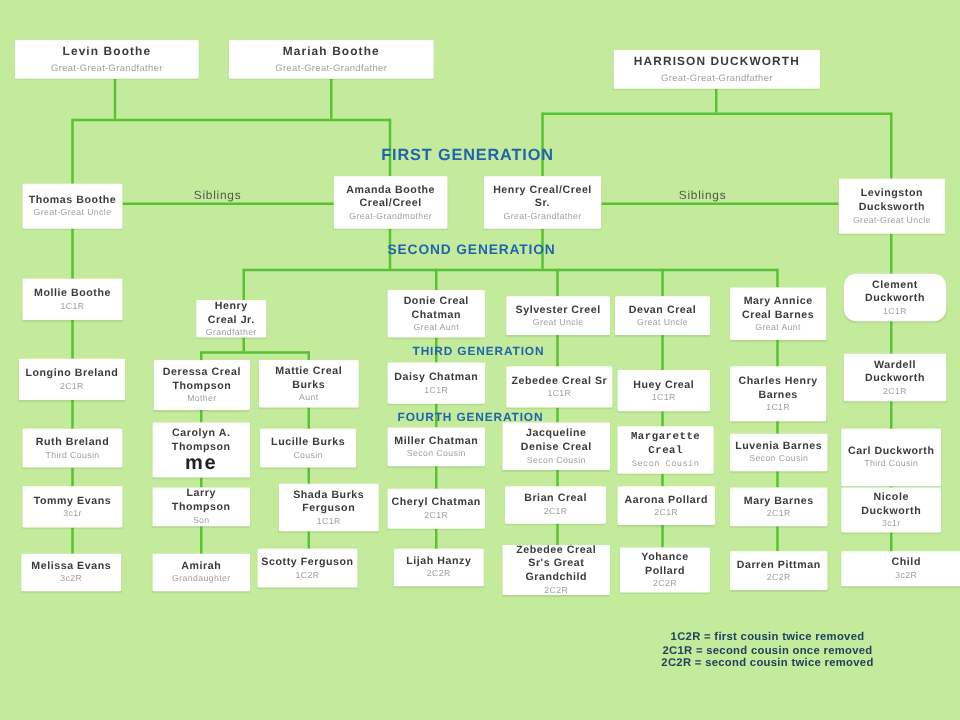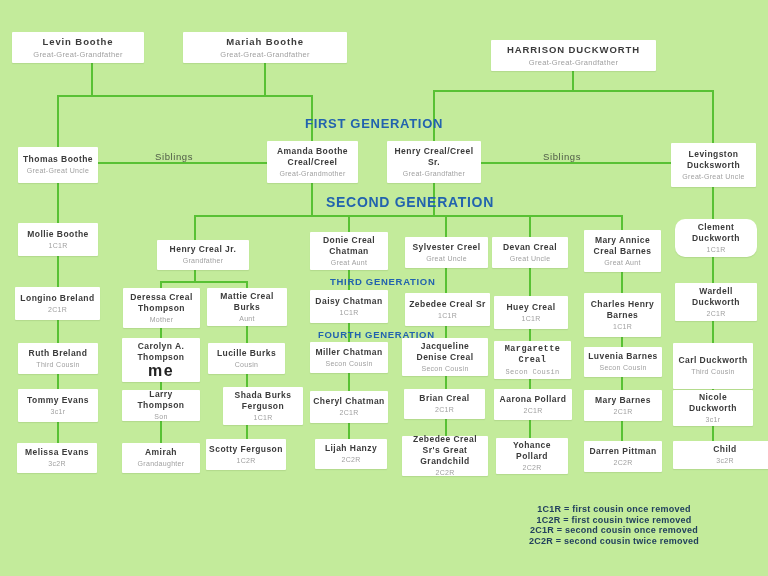--- a/index.html
+++ b/index.html
@@ -96,21 +96,21 @@
       <div class="line" style="left: 529px; top: 268px; width: 2px; height: 28px;"></div>
       <div class="line" style="left: 529px; top: 329px; width: 2px; height: 12px;"></div>
       <div class="line" style="left: 529px; top: 379px; width: 2px; height: 10px;"></div>
       <div class="line" style="left: 529px; top: 420px; width: 2px; height: 18px;"></div>
       <div class="line" style="left: 621px; top: 272px; width: 2px; height: 21px;"></div>
       <div class="line" style="left: 621px; top: 337px; width: 2px; height: 10px;"></div>
       <div class="line" style="left: 621px; top: 377px; width: 2px; height: 13px;"></div>
       <div class="line" style="left: 621px; top: 421px; width: 2px; height: 20px;"></div>
     </div>
   <div id="nodes-layer">
-      <div class="node big" style="left: 12px; top: 32px; width: 132px; height: 31px;">
+      <div class="node big" style="left: 12px; top: 32px; width: 147px; height: 31px;">
         <div class="node-title">Levin Boothe</div>
         <div class="node-sub">Great-Great-Grandfather</div>
       </div>
       <div class="node big" style="left: 183px; top: 32px; width: 164px; height: 31px;">
         <div class="node-title">Mariah Boothe</div>
         <div class="node-sub">Great-Great-Grandfather</div>
       </div>
       <div class="node big" style="left: 491px; top: 40px; width: 165px; height: 31px;">
         <div class="node-title">HARRISON DUCKWORTH</div>
         <div class="node-sub">Great-Great-Grandfather</div>
@@ -144,21 +144,21 @@
         <div class="node-sub">Third Cousin</div>
       </div>
       <div class="node" style="left: 18px; top: 389px; width: 80px; height: 33px;">
         <div class="node-title">Tommy Evans</div>
         <div class="node-sub">3c1r</div>
       </div>
       <div class="node" style="left: 17px; top: 443px; width: 80px; height: 30px;">
         <div class="node-title">Melissa Evans</div>
         <div class="node-sub">3c2R</div>
       </div>
-      <div class="node" style="left: 157px; top: 240px; width: 92px; height: 30px;">
+      <div class="node" style="left: 157px; top: 240px; width: 56px; height: 30px;">
         <div class="node-title">Henry Creal Jr.</div>
         <div class="node-sub">Grandfather</div>
       </div>
       <div class="node" style="left: 310px; top: 232px; width: 78px; height: 38px;">
         <div class="node-title">Donie Creal Chatman</div>
         <div class="node-sub">Great Aunt</div>
       </div>
       <div class="node" style="left: 405px; top: 237px; width: 83px; height: 31px;">
         <div class="node-title">Sylvester Creel</div>
         <div class="node-sub">Great Uncle</div>
@@ -283,27 +283,26 @@
         <div class="node-title">Yohance Pollard</div>
         <div class="node-sub">2C2R</div>
       </div>
       <div class="node" style="left: 584px; top: 441px; width: 78px; height: 31px;">
         <div class="node-title">Darren Pittman</div>
         <div class="node-sub">2C2R</div>
       </div>
     </div>
 
   <div class="gen-label" style="left:305px;top:116px;font-size:13px">FIRST GENERATION</div>
-  <div class="gen-label" style="left:326px;top:194px;font-size:14px">SECOND GENERATION</div>
+  <div class="gen-label" style="left:310px;top:194px;font-size:11px">SECOND GENERATION</div>
   <div class="gen-label" style="left:330px;top:276px;font-size:9.5px">THIRD GENERATION</div>
   <div class="gen-label" style="left:318px;top:329px;font-size:9.5px">FOURTH GENERATION</div>
 
   <div class="sib-label" style="left:155px;top:151px">Siblings</div>
   <div class="sib-label" style="left:543px;top:151px">Siblings</div>
 
 
   <div class="legend">
-    <div>1C1R = first cousin once removed</div>
     <div>1C2R = first cousin twice removed</div>
     <div>2C1R = second cousin once removed</div>
     <div>2C2R = second cousin twice removed</div>
   </div>
 </div>
 
 </body></html>

